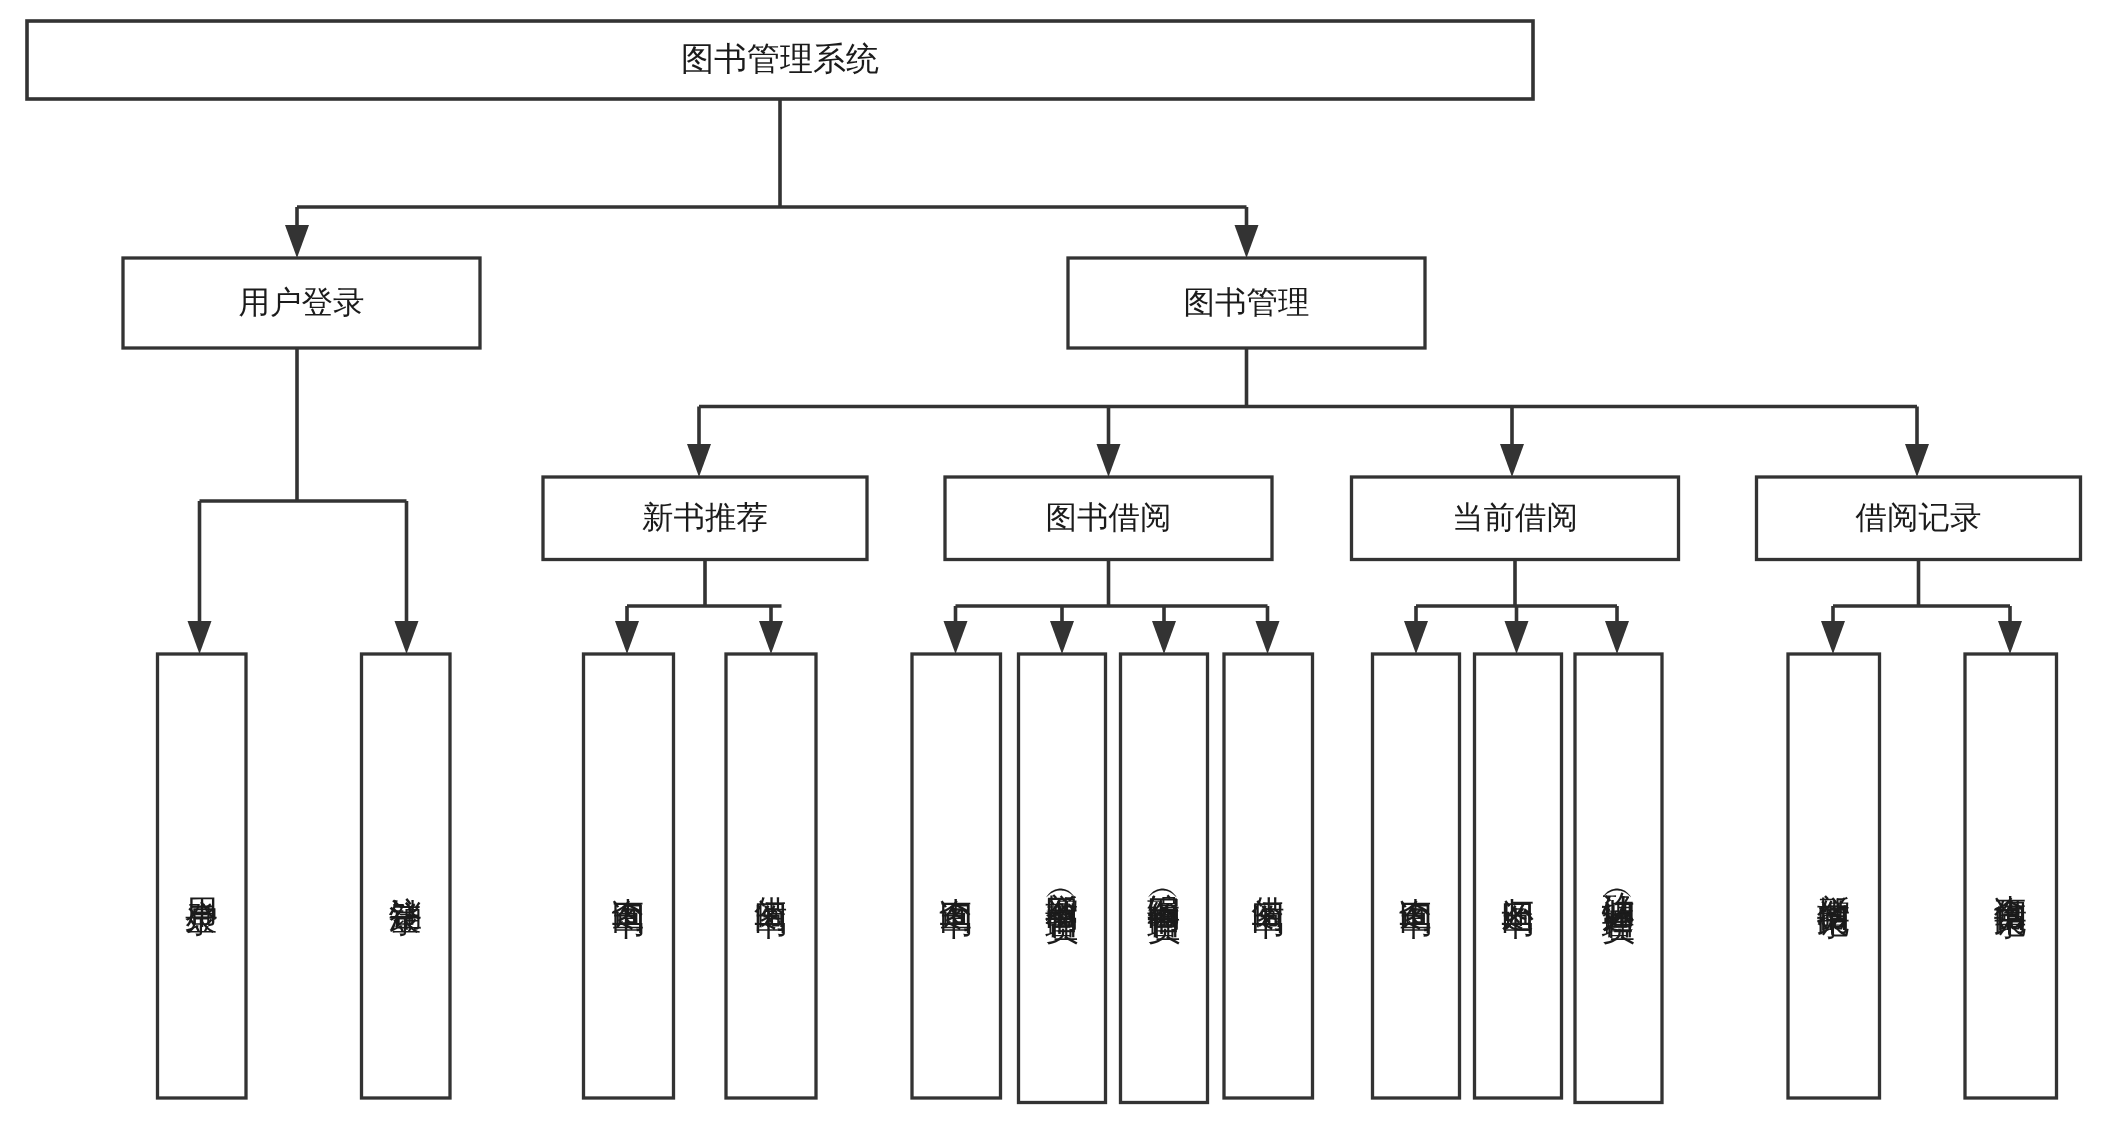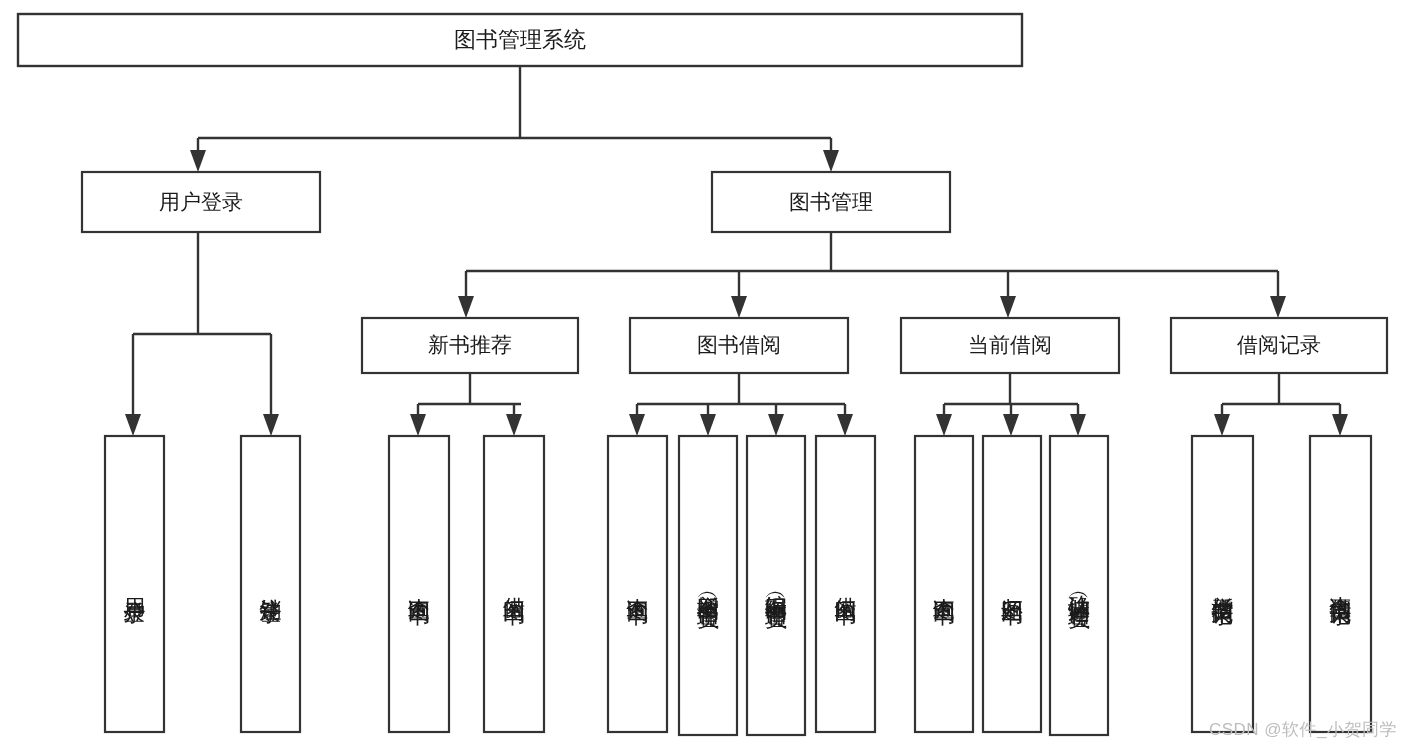--- a/index.html
+++ b/index.html
@@ -213,15 +213,14 @@
         <span class="leaf-label">确认归还（管理员）</span>
       </div>
       <div class="leaf-label-wrap" style="left: 1192px; top: 436px; width: 61px; height: 296px;">
         <span class="leaf-label">新增借阅记录</span>
       </div>
       <div class="leaf-label-wrap" style="left: 1310px; top: 436px; width: 61px; height: 296px;">
         <span class="leaf-label">查询借阅记录</span>
       </div>
     </div>
 
-  <div class="watermark">CSDN @软件_小贺同学</div>
 
 </div>
 
 </body></html>

